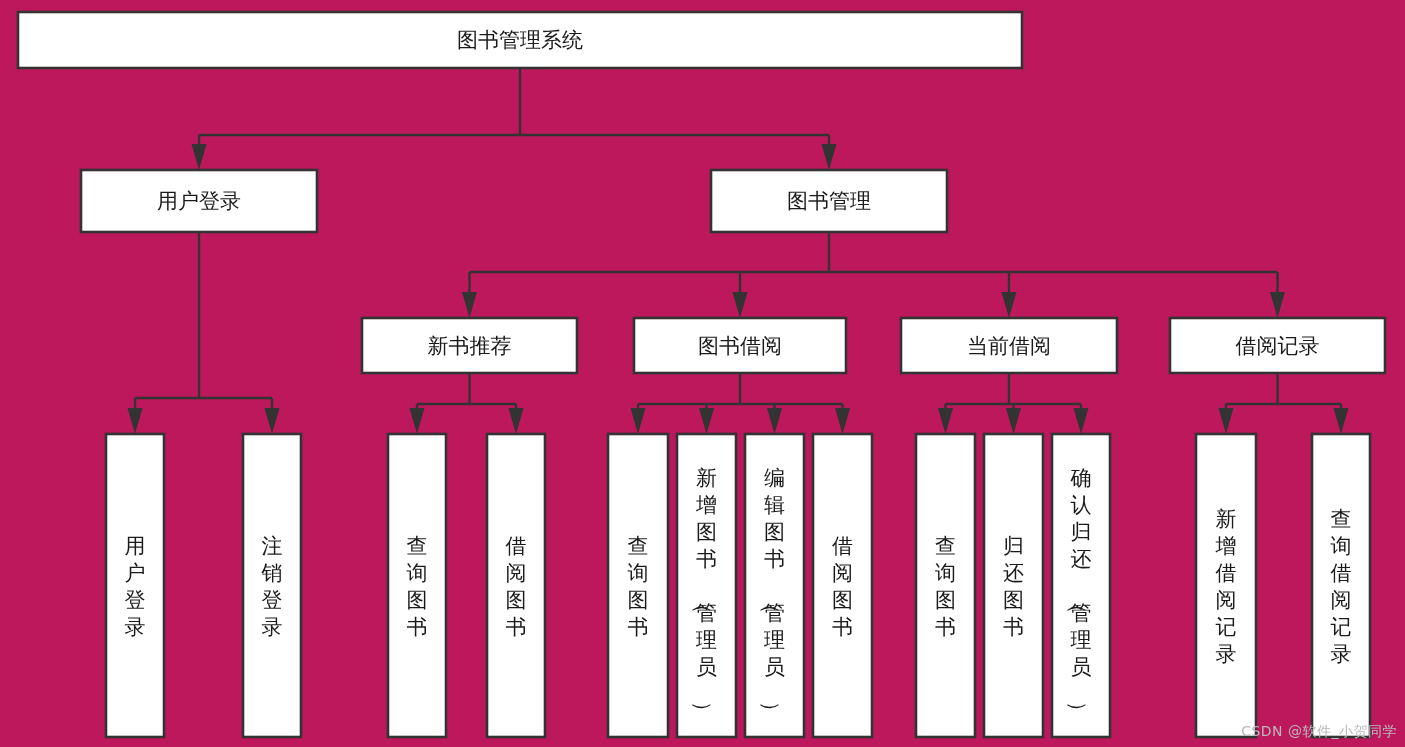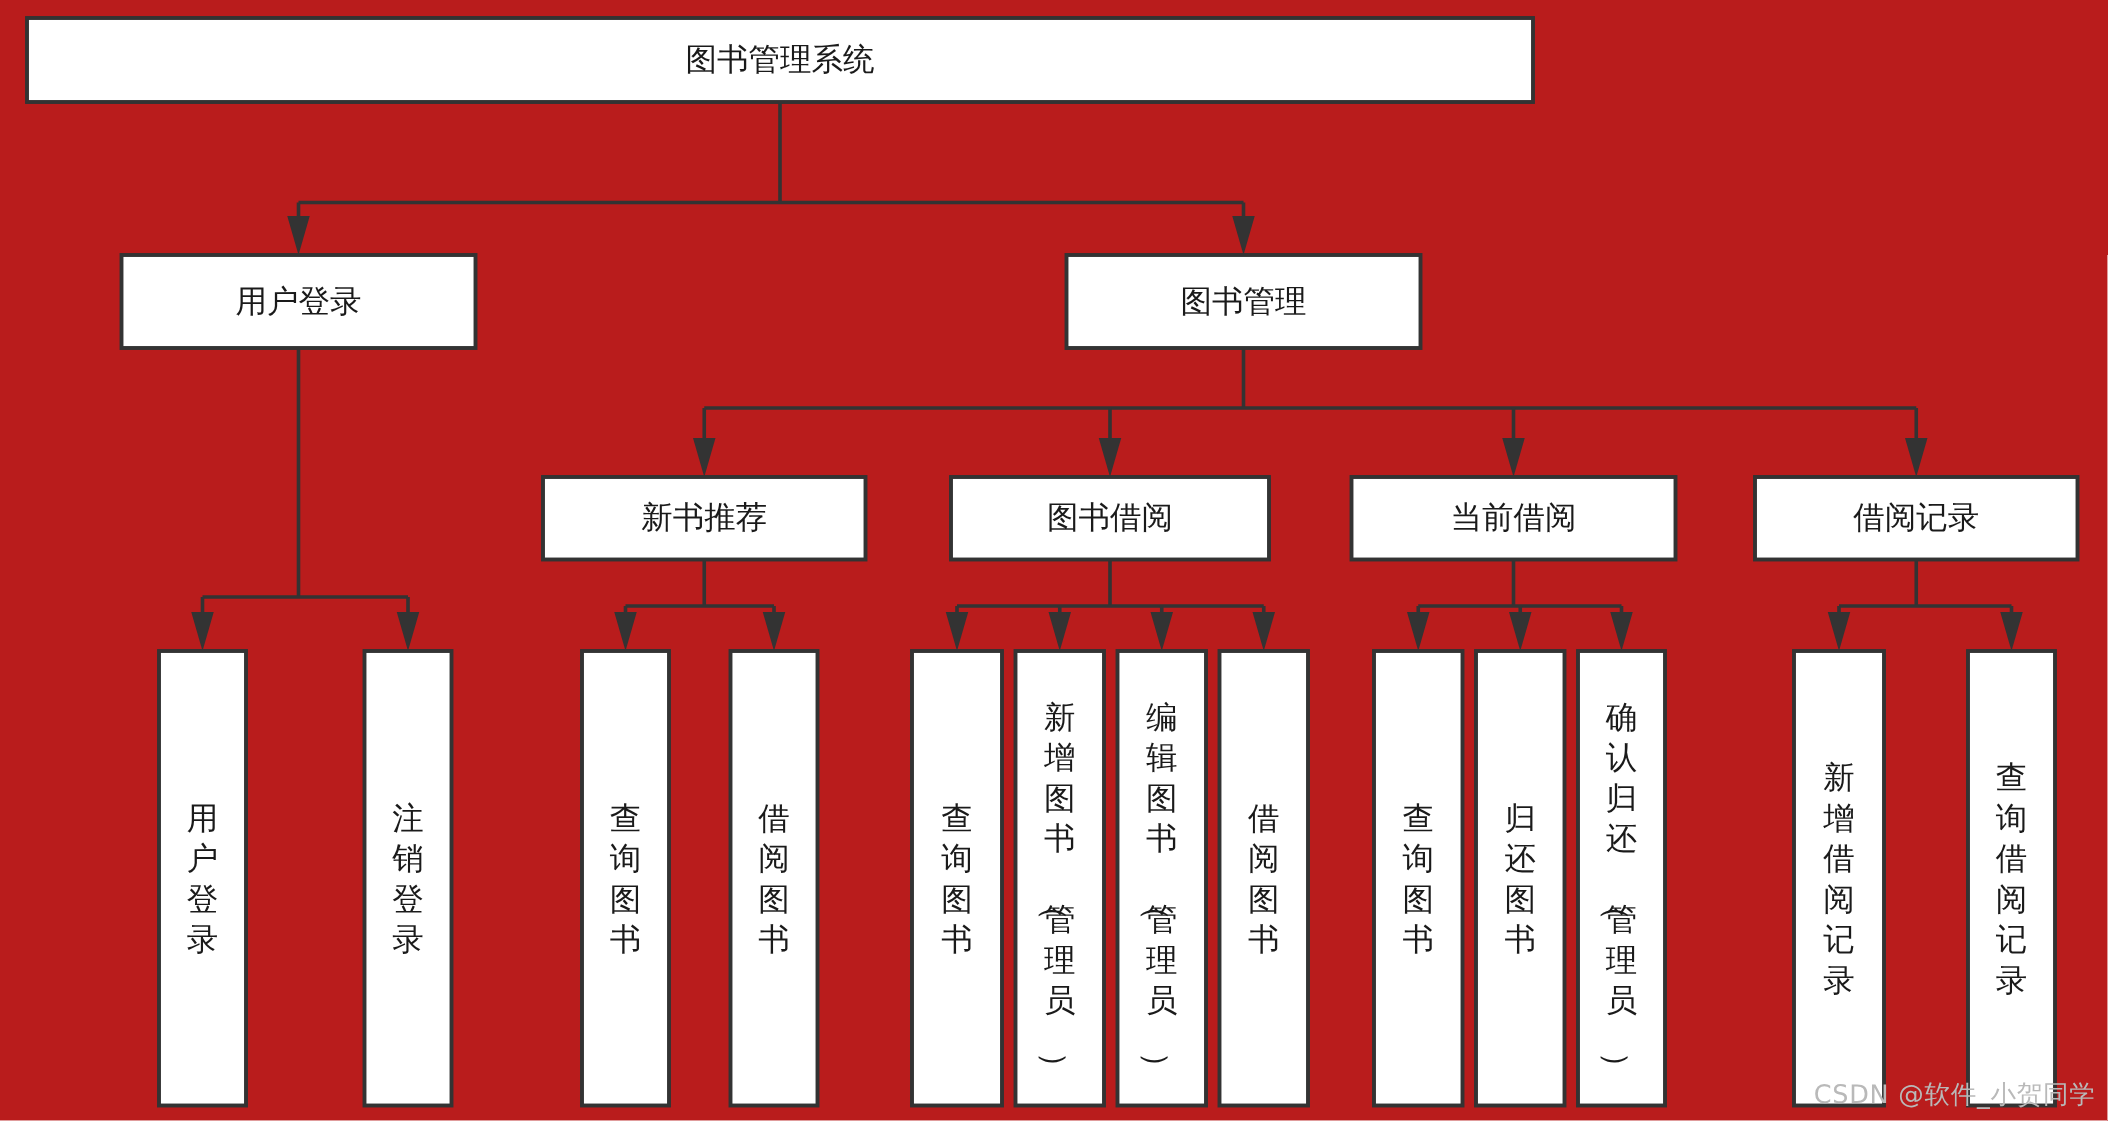--- a/index.html
+++ b/index.html
@@ -7,21 +7,21 @@
     padding: 0;
     background: #ffffff;
   }
   body {
     font-family: "Liberation Sans", "DejaVu Sans", sans-serif;
   }
   #canvas {
     position: relative;
     width: 1405px;
     height: 747px;
-    background: #b91c1c;
+    background: #be185d;
     overflow: hidden;
   }
   svg#diagram {
     position: absolute;
     left: 0;
     top: 0;
     width: 1405px;
     height: 747px;
   }
   .node-rect {
@@ -49,21 +49,21 @@
     font-family: "DejaVu Sans", "Liberation Sans", sans-serif;
     fill: #1a1a1a;
     font-size: 21px;
     text-anchor: middle;
   }
   .watermark {
     position: absolute;
     right: 8px;
     bottom: 6px;
     font-family: "DejaVu Sans", "Liberation Sans", sans-serif;
-    font-size: 17px;
+    font-size: 14px;
     color: #b9b9b9;
     letter-spacing: 0.5px;
     white-space: nowrap;
     pointer-events: none;
     text-align: center;
   }
 </style>
 </head>
 <body>
 

